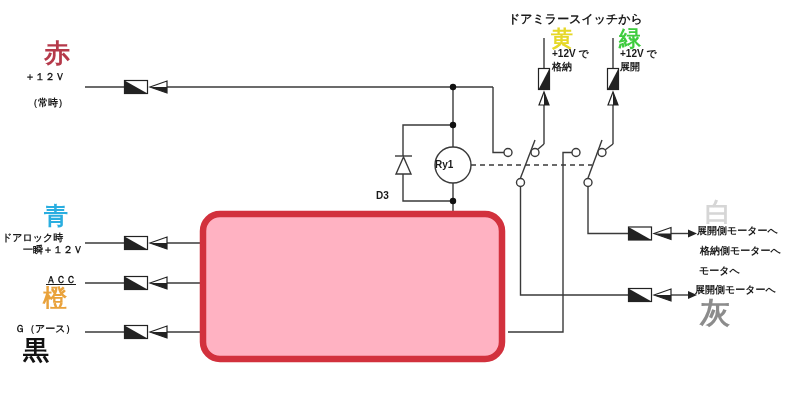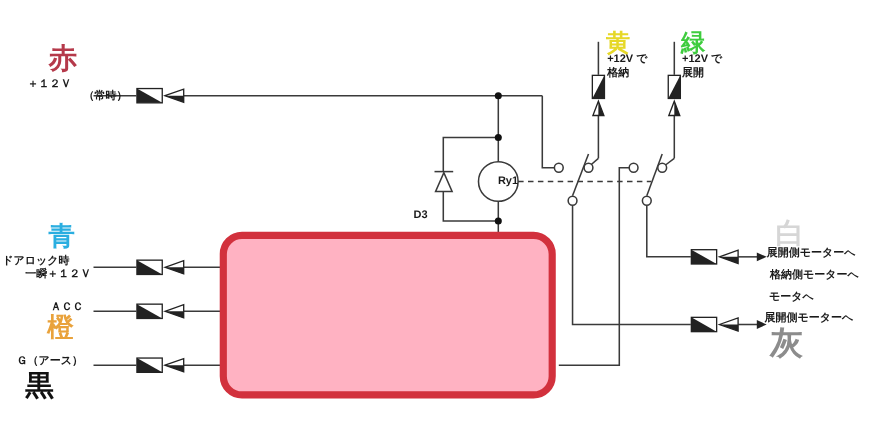--- a/index.html
+++ b/index.html
@@ -14,21 +14,21 @@
   .s12{font-size:12px;font-weight:600;}
   .big{font-weight:bold;}
   .red{color:#b5394a;}
   .yellow{color:#e6d827;}
   .green{color:#3ecc3e;}
   .blue{color:#2aaee0;}
   .orange{color:#e9a23b;}
   .black{color:#111111;}
   .white{color:#d6d6d6;}
   .gray{color:#8c8c8c;}
-  .ry1{width:36px;text-align:right;}
+  .ry1{width:36px;text-align:left;}
 </style>
 </head>
 <body>
 
 <div class="stage">
 
 <svg width="800" height="400" viewBox="0 0 800 400">
   <defs>
 
     <symbol id="conn-h" overflow="visible">
@@ -133,36 +133,37 @@
   <use href="#conn-h" x="628" y="226.5"></use>
   <use href="#conn-h" x="628" y="288"></use>
   <use href="#conn-v" x="538" y="68"></use>
   <use href="#conn-v" x="607" y="68"></use>
 
   <rect x="203" y="214" width="299" height="145" rx="17" fill="#ffb2c2" stroke="#d2313d" stroke-width="6.5"></rect>
 </svg>
 
 <div class="lbl big red" style="left: 44px; top: 40px; font-size: 26px; color: rgb(181, 57, 74);">赤</div>
 <div class="lbl s11" style="left:25px;top:72px;">＋１２Ｖ</div>
-<div class="lbl s11" style="left:28px;top:83px;margin-left:48px;">（常時）</div>
+<div class="lbl s11" style="left:28px;top:98px;">（常時）</div>
 
+<div class="lbl s12" style="left:508px;top:13px;">ドアミラースイッチから</div>
 
 <div class="lbl big yellow" style="left: 551px; top: 28px; font-size: 22px; color: rgb(230, 216, 39);">黄</div>
 <div class="lbl s11" style="left:552px;top:49px;">+12V で</div>
 <div class="lbl s11" style="left:552px;top:62px;">格納</div>
 
 <div class="lbl big green" style="left: 619px; top: 28px; font-size: 22px; color: rgb(62, 204, 62);">緑</div>
 <div class="lbl s11" style="left:620px;top:49px;">+12V で</div>
 <div class="lbl s11" style="left:620px;top:62px;">展開</div>
 
 <div class="lbl big blue" style="left: 44px; top: 204px; font-size: 24px; color: rgb(42, 174, 224);">青</div>
 <div class="lbl s11" style="left:2px;top:233px;">ドアロック時</div>
 <div class="lbl s11" style="left:1px;top:245px;padding-left:22px;">一瞬＋１２Ｖ</div>
 
-<div class="lbl s11" style="left:46px;top:275px;">ＡＣＣ</div>
+<div class="lbl s11" style="left:46px;top:275px;text-decoration:underline;">ＡＣＣ</div>
 <div class="lbl big orange" style="left: 43px; top: 286px; font-size: 24px; color: rgb(233, 162, 59);">橙</div>
 
 <div class="lbl s11" style="left:15px;top:324px;">Ｇ（アース）</div>
 <div class="lbl big black" style="left: 23px; top: 337px; font-size: 26px; color: rgb(17, 17, 17);">黒</div>
 
 <div class="lbl big white" style="left: 705px; top: 199px; font-size: 26px; color: rgb(214, 214, 214);">白</div>
 <div class="lbl s11" style="left:697px;top:226px;text-align:right;">展開側モーターへ</div>
 
 <div class="lbl s11" style="left:700px;top:246px;">格納側モーターへ</div>
 <div class="lbl s11" style="left:699px;top:266px;">モータへ</div>

